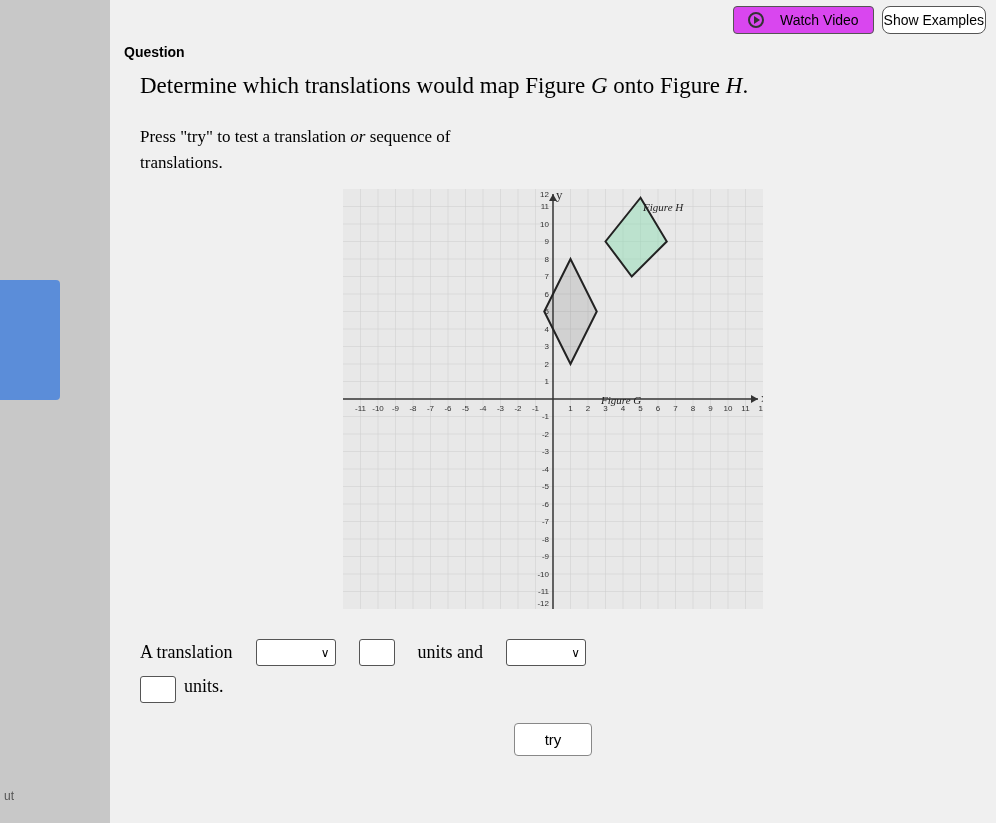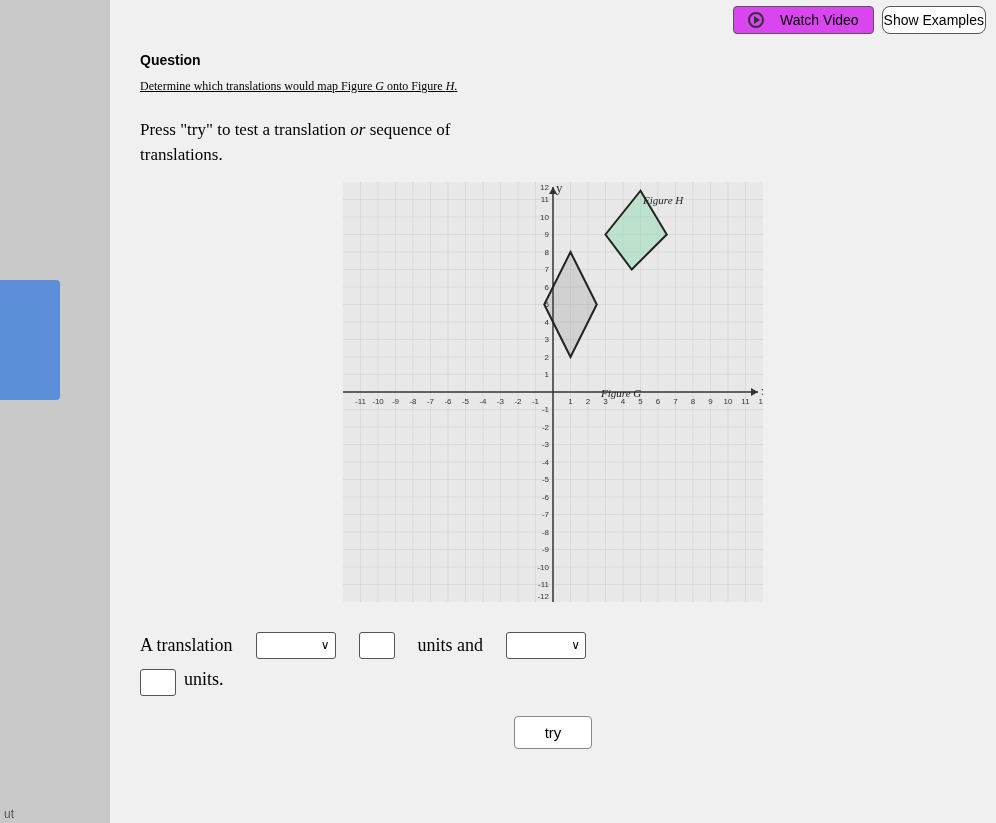--- a/index.html
+++ b/index.html
@@ -76,28 +76,27 @@
       padding: 5px 1px;
       background: white;
       font-size: 14px;
       font-family: Arial, sans-serif;
       cursor: pointer;
     }
     .question-label {
       font-family: Arial, sans-serif;
       font-weight: bold;
       font-size: 14px;
-      padding: 0 30px;
-      margin-top: 12px;
+      padding: 0 14px;
+      margin-top: 4px;
     }
     .question-text {
-      font-size: 12px;
+      font-size: 23px;
       padding: 10px 30px 6px 30px;
       line-height: 1.4;
-      text-decoration: underline;
     }
     .instructions {
       font-size: 17px;
       padding: 16px 30px 4px 30px;
       line-height: 1.5;
     }
     .graph-section {
       display: flex;
       justify-content: center;
       padding: 10px 0 10px 0;
@@ -168,21 +167,21 @@
       border-radius: 4px;
       padding: 7px 30px;
       background: white;
       font-size: 15px;
       font-family: Arial, sans-serif;
       cursor: pointer;
       width: fit-content;
     }
     .bottom-label {
       position: absolute;
-      bottom: 2px;
+      bottom: 20px;
       left: 4px;
       font-family: Arial, sans-serif;
       font-size: 12px;
       color: #555;
     }
   </style>
 </head>
 <body>
 
 <div class="left-sidebar">

